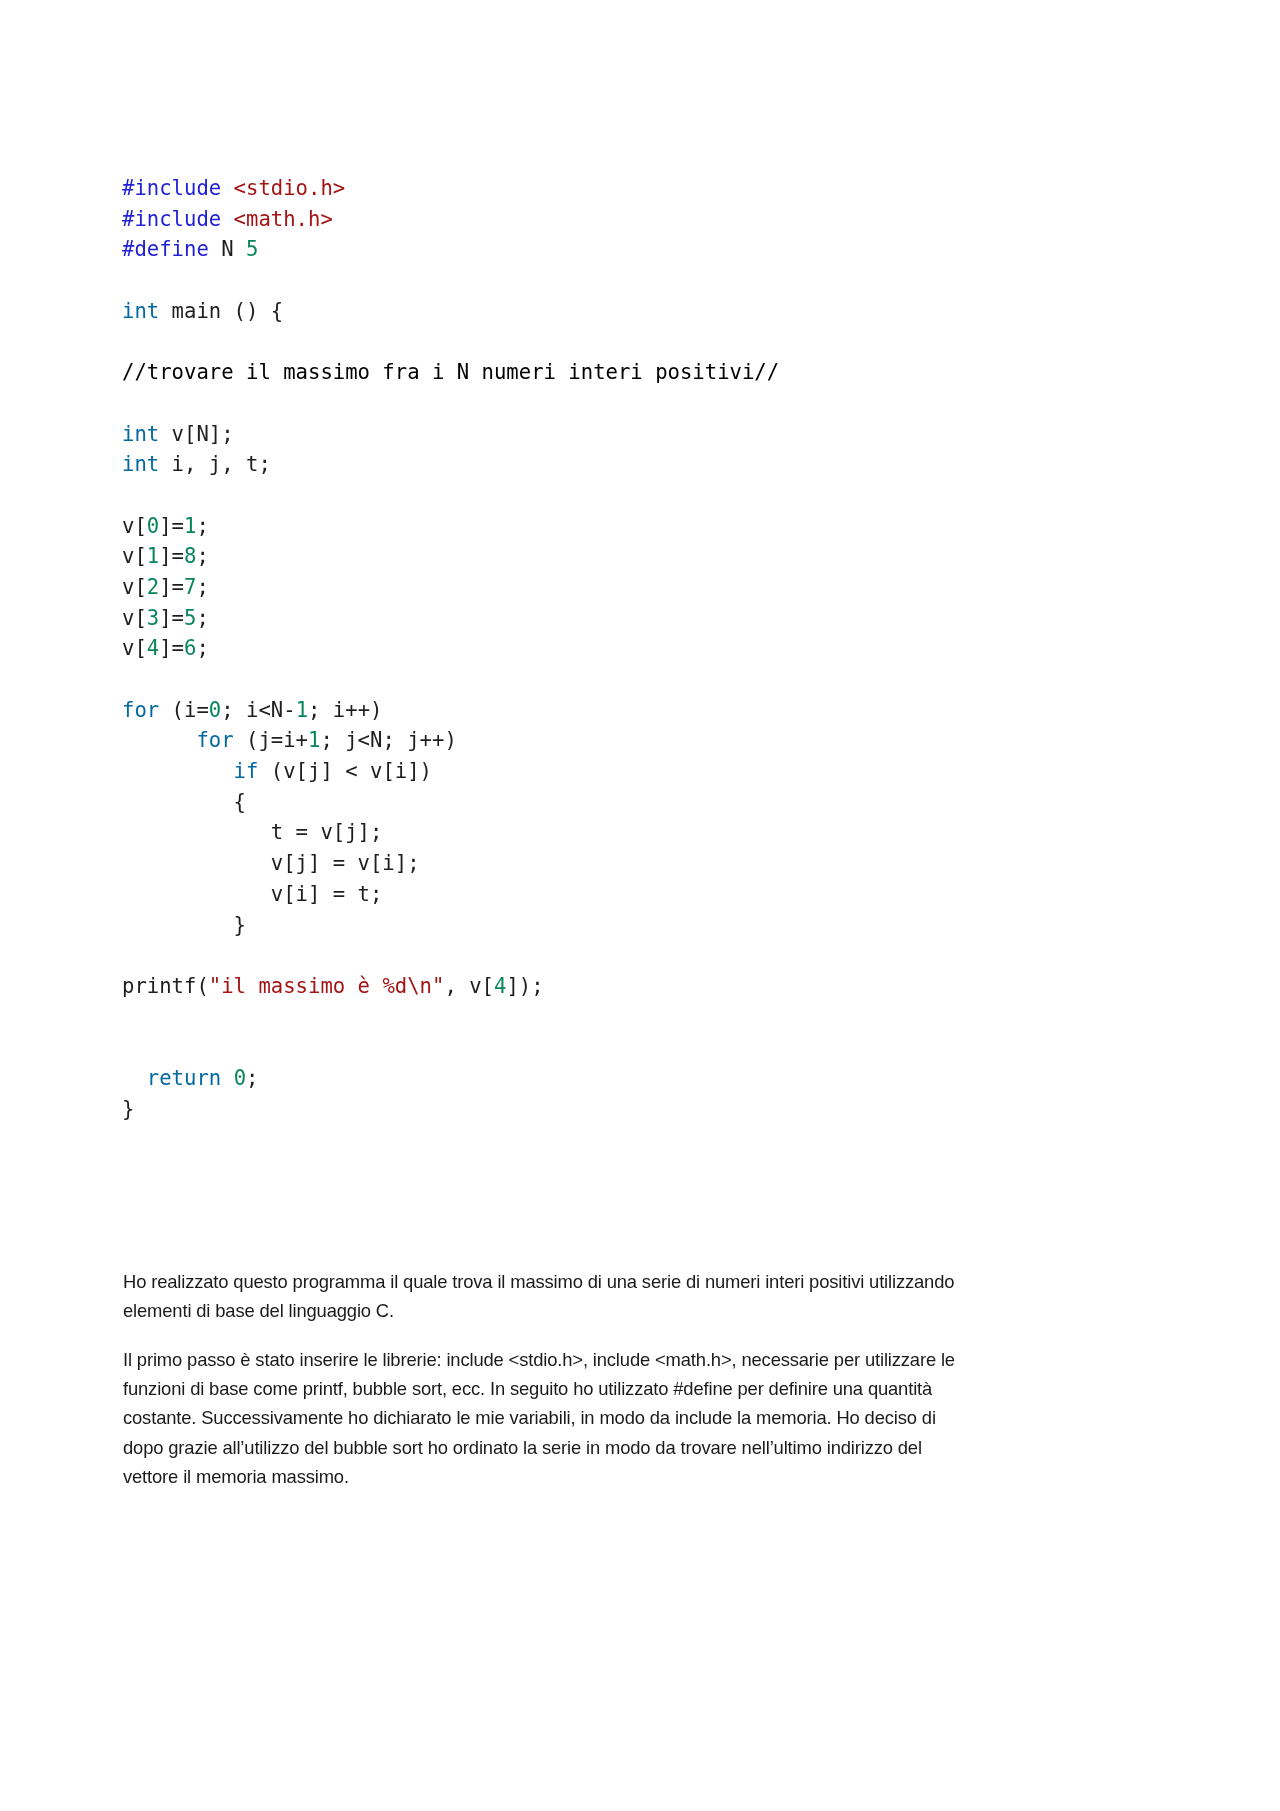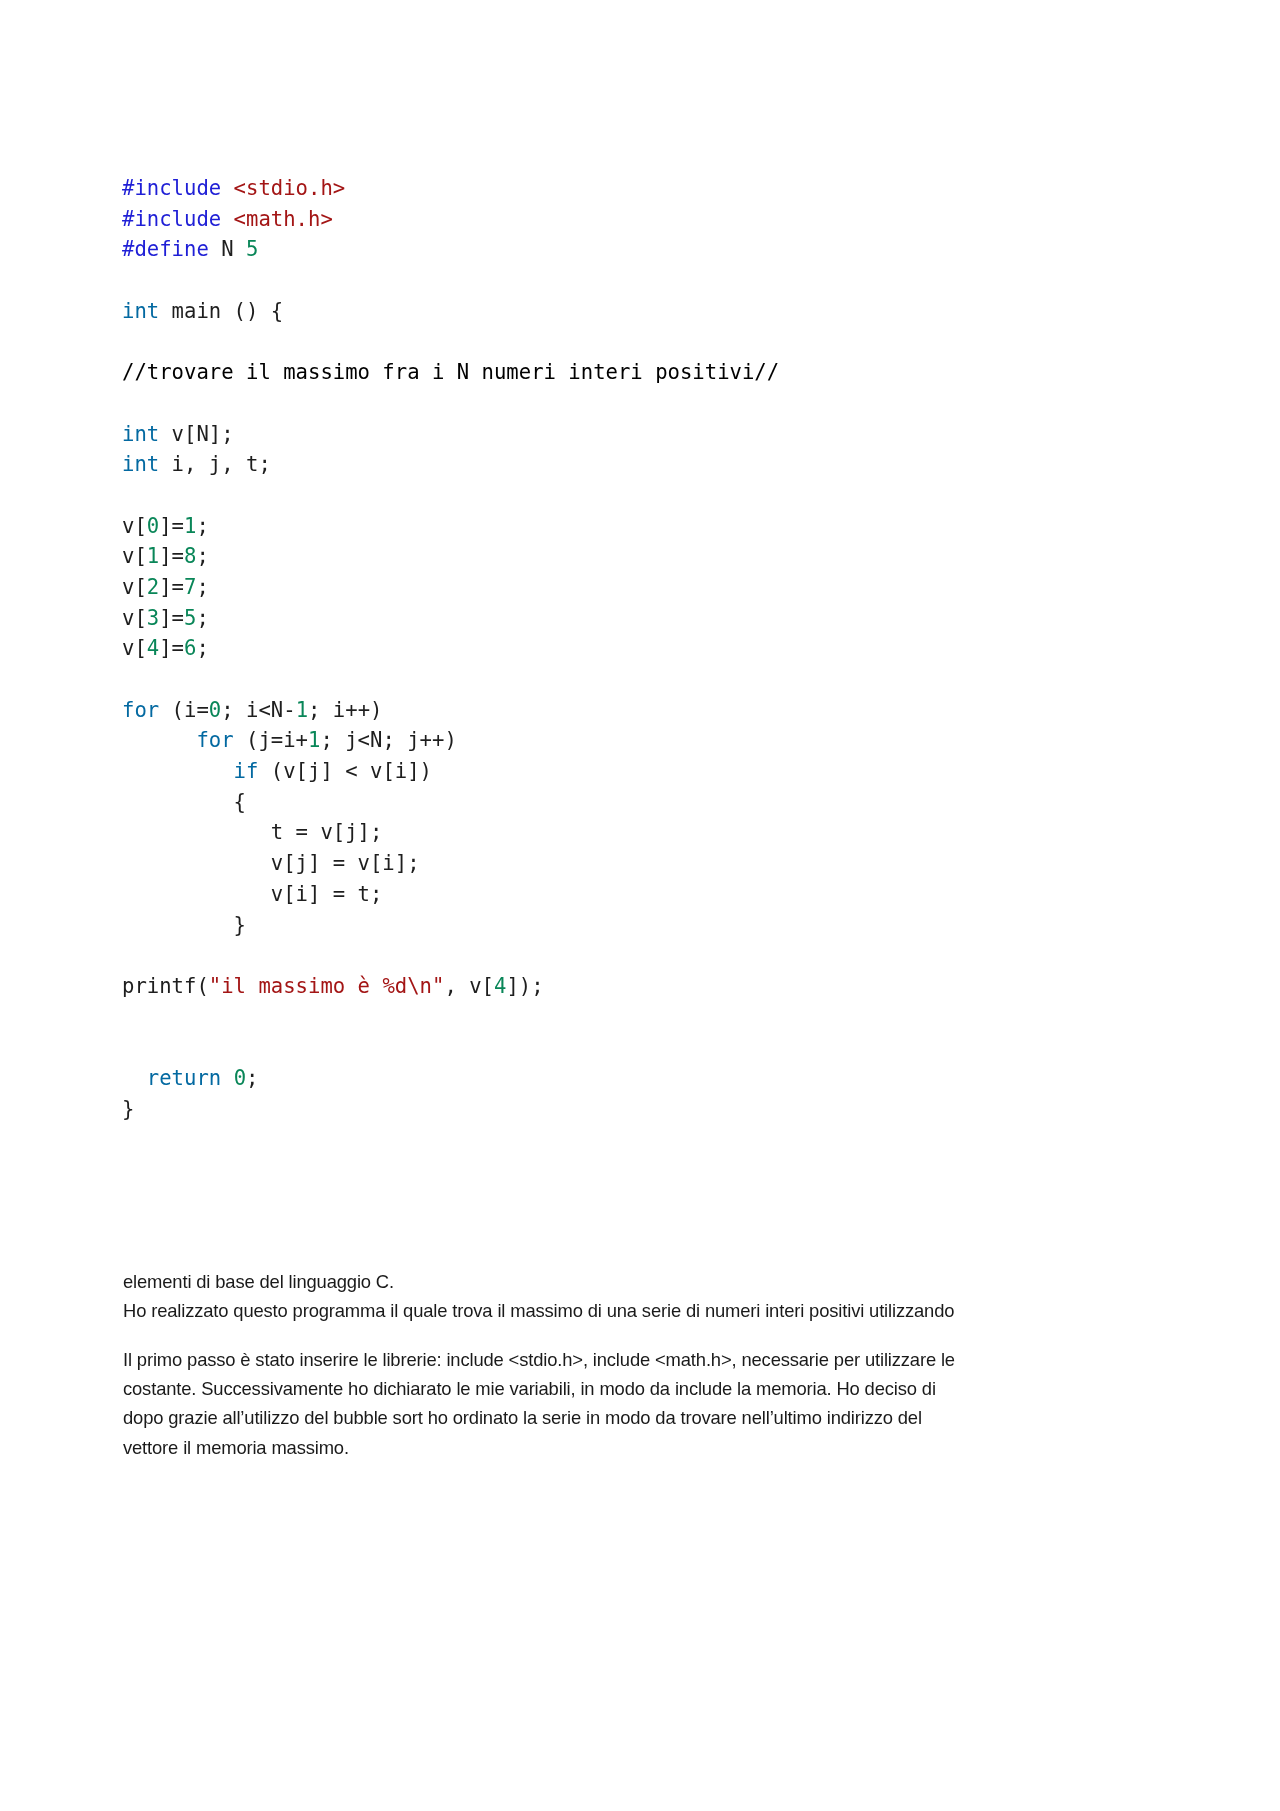--- a/index.html
+++ b/index.html
@@ -64,23 +64,24 @@
     }
   </style>
 </head>
 <body>
 
 <div class="page">
   <pre class="code" id="code-block"><span class="line"><span class="pp">#include </span><span class="str">&lt;stdio.h&gt;</span></span><span class="line"><span class="pp">#include </span><span class="str">&lt;math.h&gt;</span></span><span class="line"><span class="pp">#define</span><span class="txt"> N </span><span class="num">5</span></span><span class="line"> </span><span class="line"><span class="kw">int</span><span class="txt"> main () {</span></span><span class="line"> </span><span class="line"><span class="cmt">//trovare il massimo fra i N numeri interi positivi//</span></span><span class="line"> </span><span class="line"><span class="kw">int</span><span class="txt"> v[N];</span></span><span class="line"><span class="kw">int</span><span class="txt"> i, j, t;</span></span><span class="line"> </span><span class="line"><span class="txt">v[</span><span class="num">0</span><span class="txt">]=</span><span class="num">1</span><span class="txt">;</span></span><span class="line"><span class="txt">v[</span><span class="num">1</span><span class="txt">]=</span><span class="num">8</span><span class="txt">;</span></span><span class="line"><span class="txt">v[</span><span class="num">2</span><span class="txt">]=</span><span class="num">7</span><span class="txt">;</span></span><span class="line"><span class="txt">v[</span><span class="num">3</span><span class="txt">]=</span><span class="num">5</span><span class="txt">;</span></span><span class="line"><span class="txt">v[</span><span class="num">4</span><span class="txt">]=</span><span class="num">6</span><span class="txt">;</span></span><span class="line"> </span><span class="line"><span class="kw">for</span><span class="txt"> (i=</span><span class="num">0</span><span class="txt">; i&lt;N-</span><span class="num">1</span><span class="txt">; i++)</span></span><span class="line"><span class="txt">      </span><span class="kw">for</span><span class="txt"> (j=i+</span><span class="num">1</span><span class="txt">; j&lt;N; j++)</span></span><span class="line"><span class="txt">         </span><span class="kw">if</span><span class="txt"> (v[j] &lt; v[i])</span></span><span class="line"><span class="txt">         {</span></span><span class="line"><span class="txt">            t = v[j];</span></span><span class="line"><span class="txt">            v[j] = v[i];</span></span><span class="line"><span class="txt">            v[i] = t;</span></span><span class="line"><span class="txt">         }</span></span><span class="line"> </span><span class="line"><span class="txt">printf(</span><span class="str">"il massimo è %d\n"</span><span class="txt">, v[</span><span class="num">4</span><span class="txt">]);</span></span><span class="line"> </span><span class="line"> </span><span class="line"><span class="txt">  </span><span class="kw">return</span><span class="txt"> </span><span class="num">0</span><span class="txt">;</span></span><span class="line"><span class="txt">}</span></span></pre>
 
   <div class="prose">
     <p>
+      <span class="pline">Ho realizzato questo programma il quale trova il massimo di una serie di numeri interi positivi utilizzando</span>
       <span class="pline">elementi di base del linguaggio C.</span>
-      <span class="pline">Ho realizzato questo programma il quale trova il massimo di una serie di numeri interi positivi utilizzando</span>
     </p>
     <p>
       <span class="pline">Il primo passo è stato inserire le librerie: include &lt;stdio.h&gt;, include &lt;math.h&gt;, necessarie per utilizzare le</span>
+      <span class="pline">funzioni di base come printf, bubble sort, ecc. In seguito ho utilizzato #define per definire una quantità</span>
       <span class="pline">costante. Successivamente ho dichiarato le mie variabili, in modo da include la memoria. Ho deciso di</span>
       <span class="pline">dopo grazie all’utilizzo del bubble sort ho ordinato la serie in modo da trovare nell’ultimo indirizzo del</span>
       <span class="pline">vettore il memoria massimo.</span>
     </p>
   </div>
 </div>
 
 </body></html>

